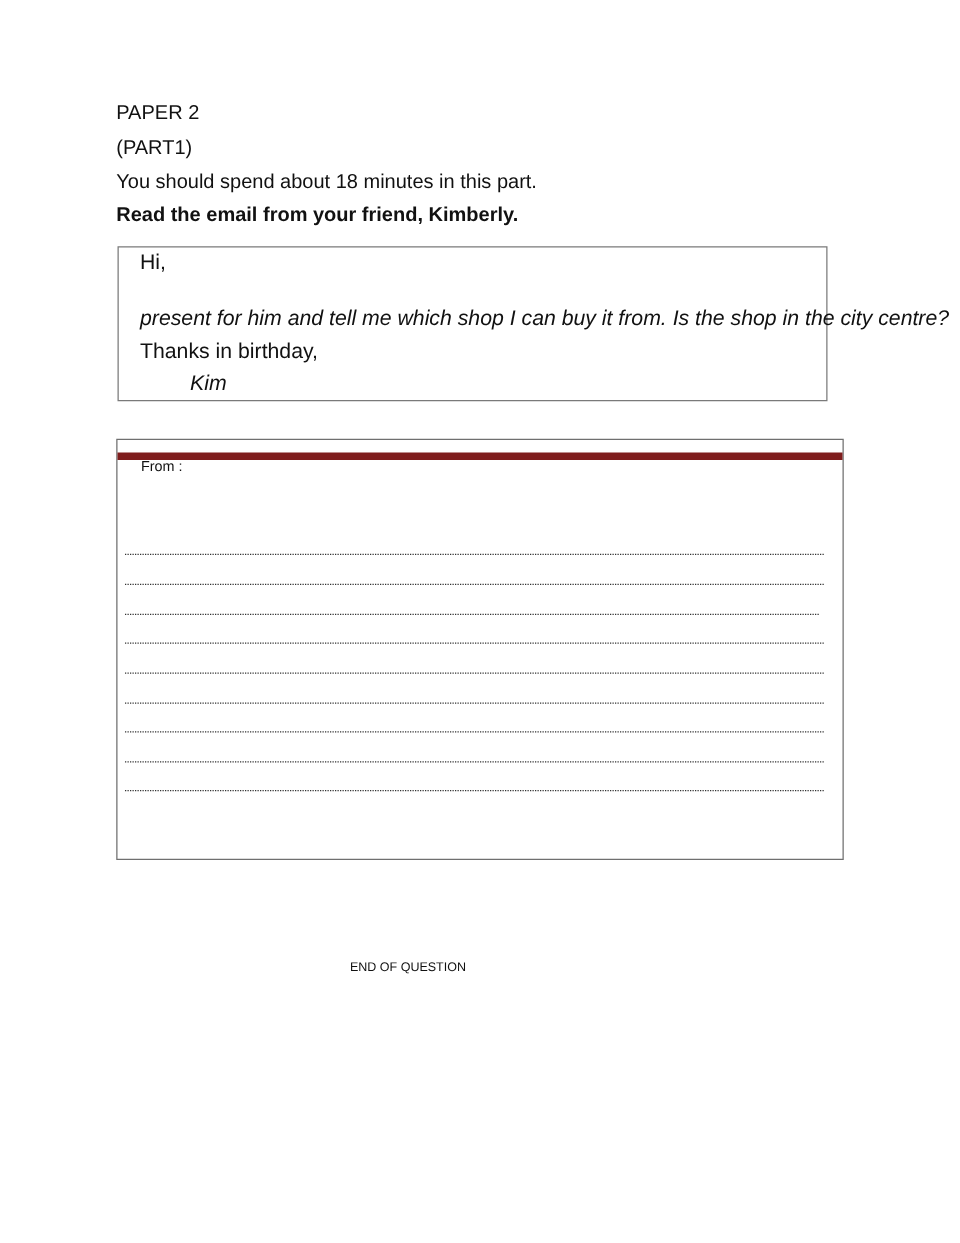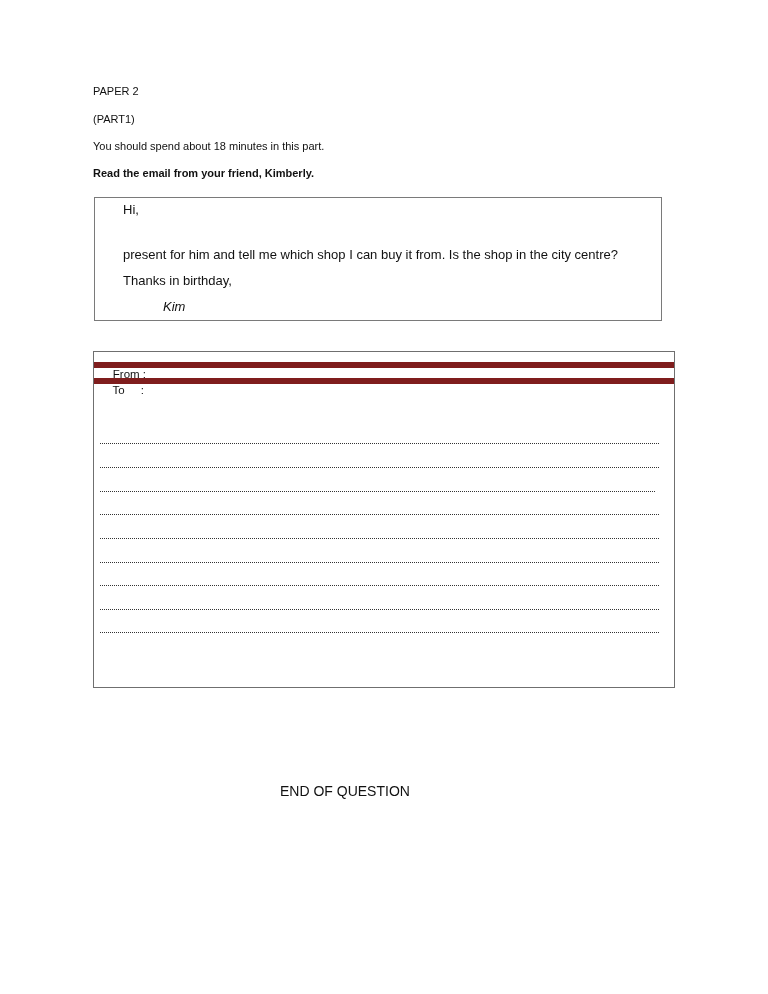--- a/index.html
+++ b/index.html
@@ -2,69 +2,66 @@
 <html><head>
   <meta charset="utf-8">
   <style>
     html, body { margin: 0; padding: 0; background: #ffffff; }
     body {
       width: 768px; height: 994px; position: relative; overflow: hidden;
       font-family: "Liberation Sans", "DejaVu Sans", sans-serif;
       color: #111111;
     }
     .para {
-      position: absolute; left: 93px; font-size: 11px; line-height: 14px;
+      position: absolute; left: 93px; font-size: 16px; line-height: 14px;
       white-space: nowrap;
     }
     .email-box {
       position: absolute; left: 94px; top: 197px; width: 568px; height: 124px;
       border: 1px solid #7a7a7a; box-sizing: border-box;
     }
     .email-box .ln {
-      position: absolute; left: 28px; font-size: 13px; line-height: 16px; white-space: nowrap;
+      position: absolute; left: 17px; font-size: 17px; line-height: 16px; white-space: nowrap;
     }
     .email-box .kim { font-style: italic; margin-left: 40px; }
     .reply-box {
       position: absolute; left: 93px; top: 351px; width: 582px; height: 337px;
       border: 1px solid #6f6f6f; box-sizing: border-box;
     }
     .hdr-row {
       position: absolute; left: 0; right: 0; height: 16px;
       border-bottom: 6px solid #7f1d1d; box-sizing: border-box;
       font-size: 11.5px; line-height: 15px; padding-left: 6px; white-space: pre;
     }
     .dotline {
       position: absolute; left: 6px; width: 559px; height: 0;
       border-top: 1.2px dotted #333333;
     }
     .end {
-      position: absolute; left: 280px; top: 768px; font-size: 14px; line-height: 14px; margin-top: 16px;
+      position: absolute; left: 280px; top: 768px; font-size: 10px; line-height: 14px;
     }
   </style>
 </head>
 <body>
 
 <div class="para" style="top:84px;">PAPER 2</div>
 <div class="para" style="top:112px;">(PART1)</div>
 <div class="para" style="top:139px;">You should spend about 18 minutes in this part.</div>
 <div class="para" style="top:166px;font-weight:bold;">Read the email from your friend, Kimberly.</div>
 
 <div class="email-box">
   <div class="ln" style="top:4px;">Hi,</div>
-  <div class="ln" style="top:49px;">present for him and tell me which shop I can buy it from. Is the shop in the city centre?</div>
+  <div class="ln" style="top:49px;font-style:italic;">present for him and tell me which shop I can buy it from. Is the shop in the city centre?</div>
   <div class="ln" style="top:75px;">Thanks in birthday,</div>
   <div class="ln kim" style="top:101px;">Kim</div>
 </div>
 
 <div class="reply-box">
   <div class="hdr-row" style="top:0;">
     <span>From :</span>
-  </div>
-  <div class="hdr-row" style="top:16px;">
-    <span>To     :</span>
   </div>
 
   <div class="dotline" style="top:91px;"></div>
   <div class="dotline" style="top:115px;"></div>
   <div class="dotline" style="top:139px; width:555px;"></div>
   <div class="dotline" style="top:162px;"></div>
   <div class="dotline" style="top:186px;"></div>
   <div class="dotline" style="top:210px;"></div>
   <div class="dotline" style="top:233px;"></div>
   <div class="dotline" style="top:257px;"></div>

